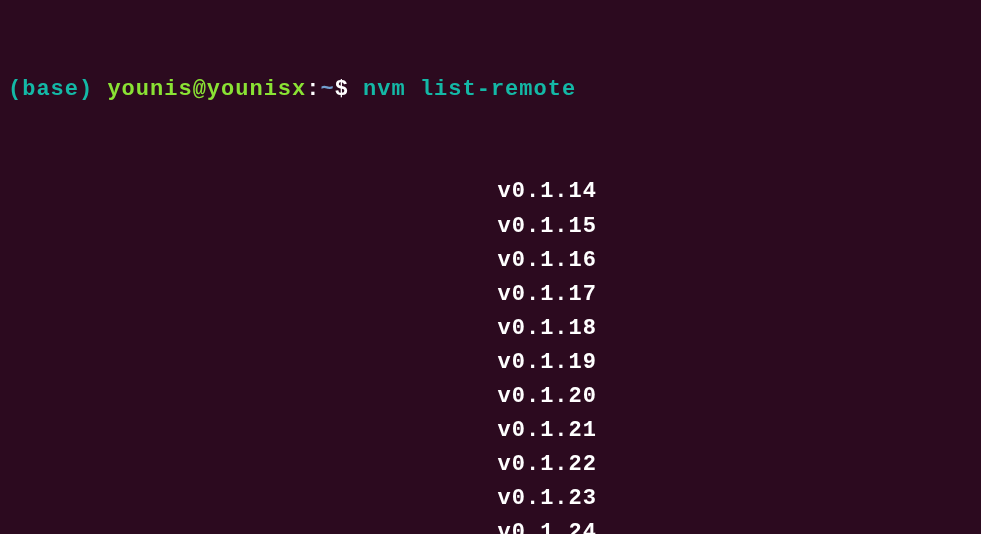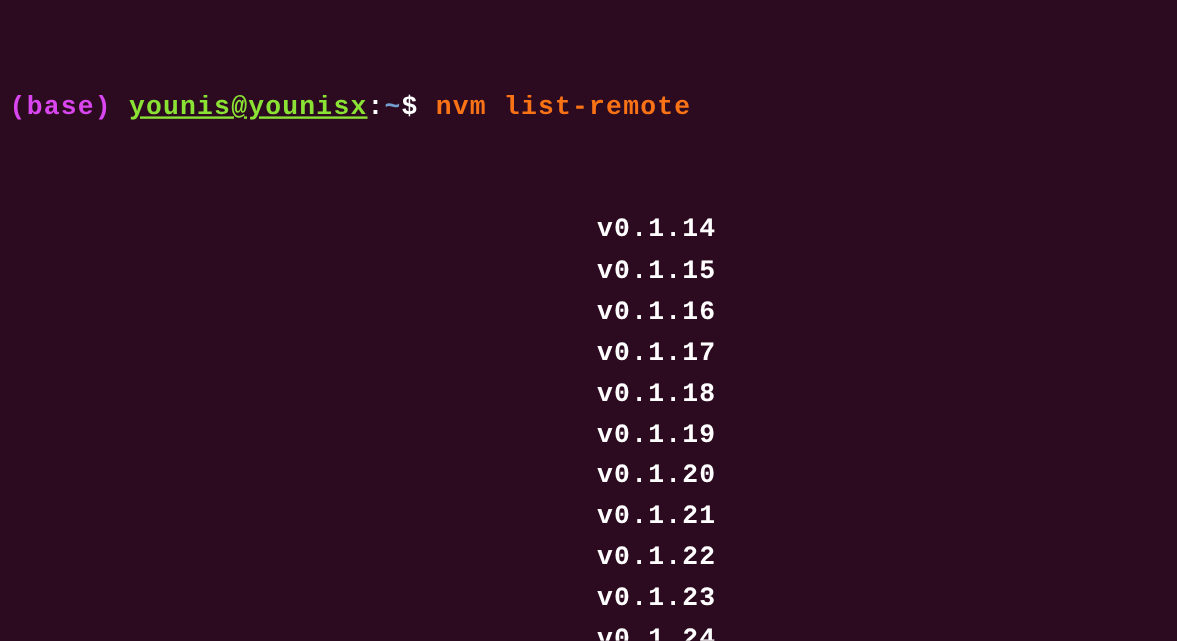--- a/index.html
+++ b/index.html
@@ -20,37 +20,36 @@
       padding: 5px 8px;
       line-height: 1.55;
     }
     .terminal {
       white-space: pre;
     }
     .prompt-line {
       display: block;
     }
     .env-prefix {
-      color: #d946ef;
+      color: #14b8a6;
     }
     .user-host {
       color: #8ae234;
-      text-decoration: underline;
     }
     .colon {
       color: #ffffff;
     }
     .path {
       color: #729fcf;
     }
     .dollar {
       color: #ffffff;
     }
     .command {
-      color: #f97316;
+      color: #14b8a6;
       text-align: center;
     }
     .output-line {
       color: #ffffff;
       display: block;
       padding-left: 8.6ch;
       text-align: center;
     }
   </style>
 </head>

